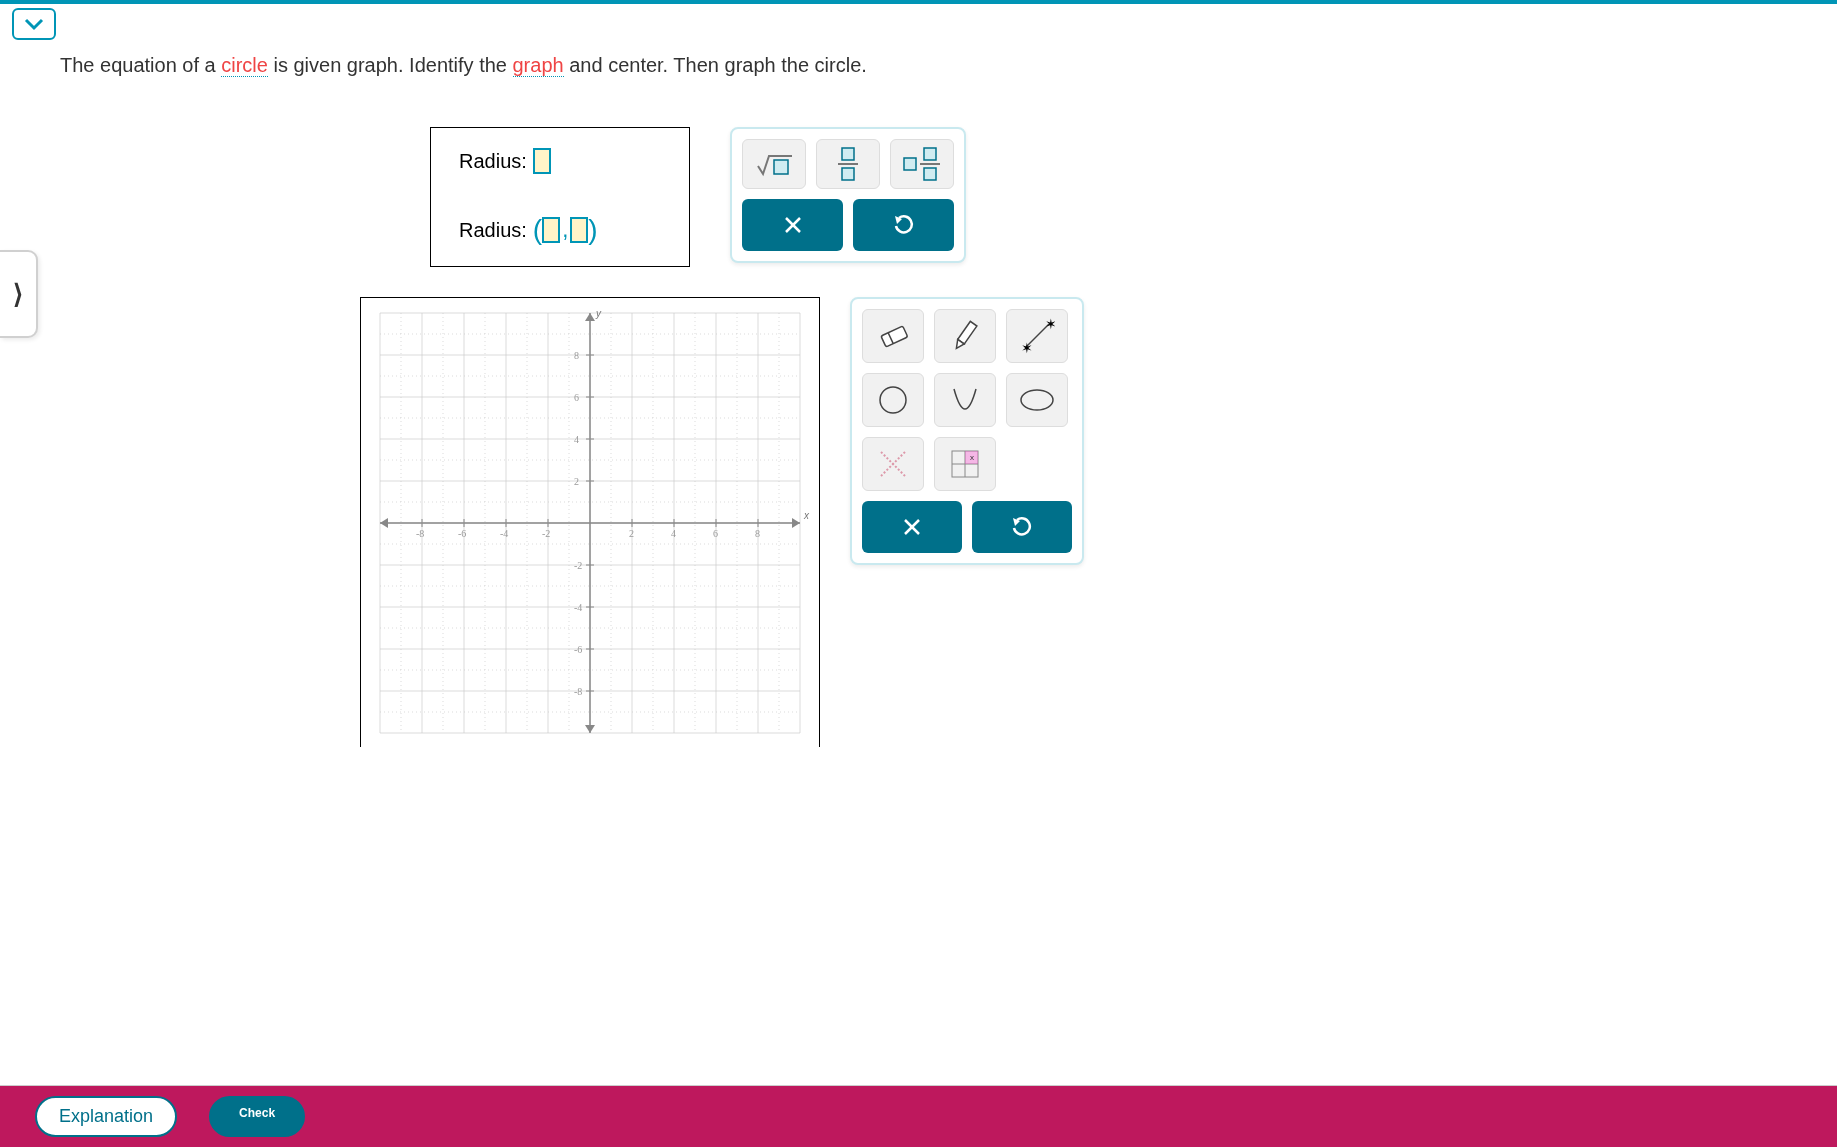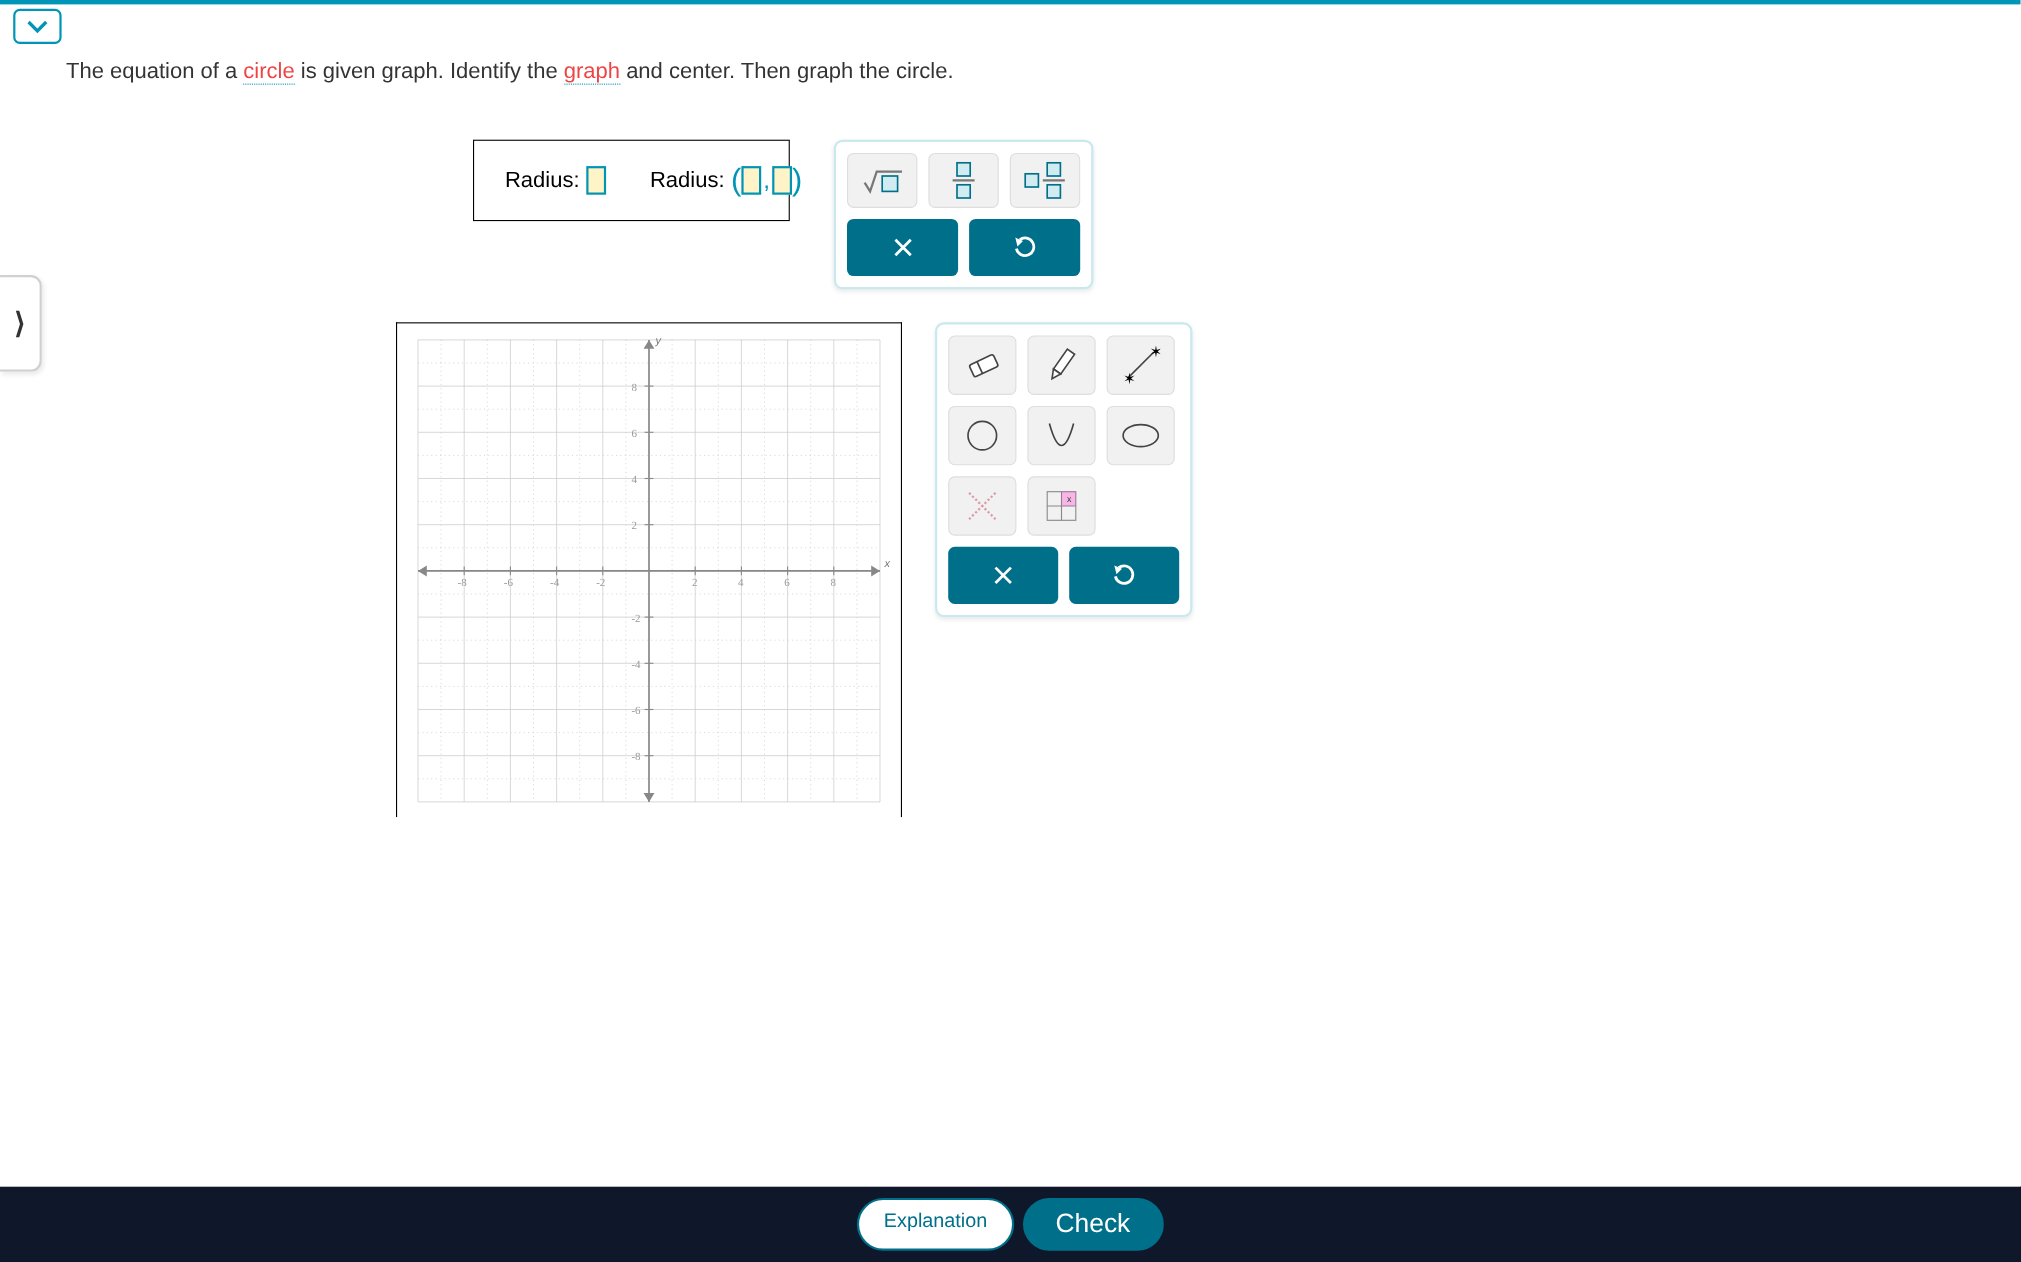--- a/index.html
+++ b/index.html
@@ -69,23 +69,23 @@
   .work-row {
     display: flex;
     margin-top: 50px;
     margin-left: 430px;
     gap: 40px;
     align-items: flex-start;
   }
   .answer-box {
     border: 1.5px solid #000;
     padding: 20px 28px;
-    width: 288px;
-    display: flex;
-    flex-direction: row;
+    width: 260px;
+    display: flex;
+    flex-direction: column;
     gap: 40px;
     font-size: 20px;
   }
   .answer-line { display: flex; align-items: center; gap: 6px; }
   .blank {
     display: inline-block;
     width: 18px;
     height: 26px;
     border: 2px solid #0095b6;
     background: #fff4c8;
@@ -168,43 +168,43 @@
     justify-content: center;
     cursor: pointer;
   }
   .tool-row .action-btn { width: 100px; flex: none; }
   .bottom-bar {
     position: fixed;
     bottom: 0;
     left: 0;
     width: 100%;
     border-top: 1.5px solid #ccc;
-    background: #0f172a;
+    background: #be185d;
     padding: 10px 35px;
     display: flex;
-    gap: 8px;
-    justify-content: center;
+    gap: 32px;
   }
   .btn-expl {
     border: 2.5px solid #00708a;
     color: #00708a;
     background: #fff;
     padding: 8px 22px;
     border-radius: 24px;
     font-size: 18px;
     cursor: pointer;
   }
   .btn-check {
     background: #00708a;
     color: #fff;
     border: 2.5px solid #00708a;
     padding: 8px 28px;
     border-radius: 24px;
-    font-size: 24px;
-    cursor: pointer;
+    font-size: 12px;
+    cursor: pointer;
+    font-weight: bold;
   }
 </style>
 </head>
 <body>
 
 <div class="top-line"></div>
 
 <div class="collapse-btn">
   <svg width="20" height="14">
       <polyline points="2,3 10,11 18,3" fill="none" stroke-width="3"></polyline>

